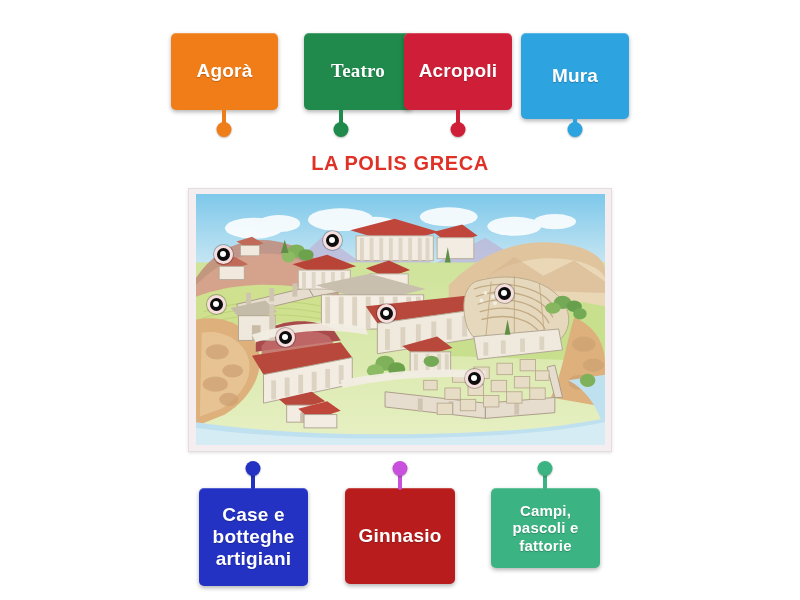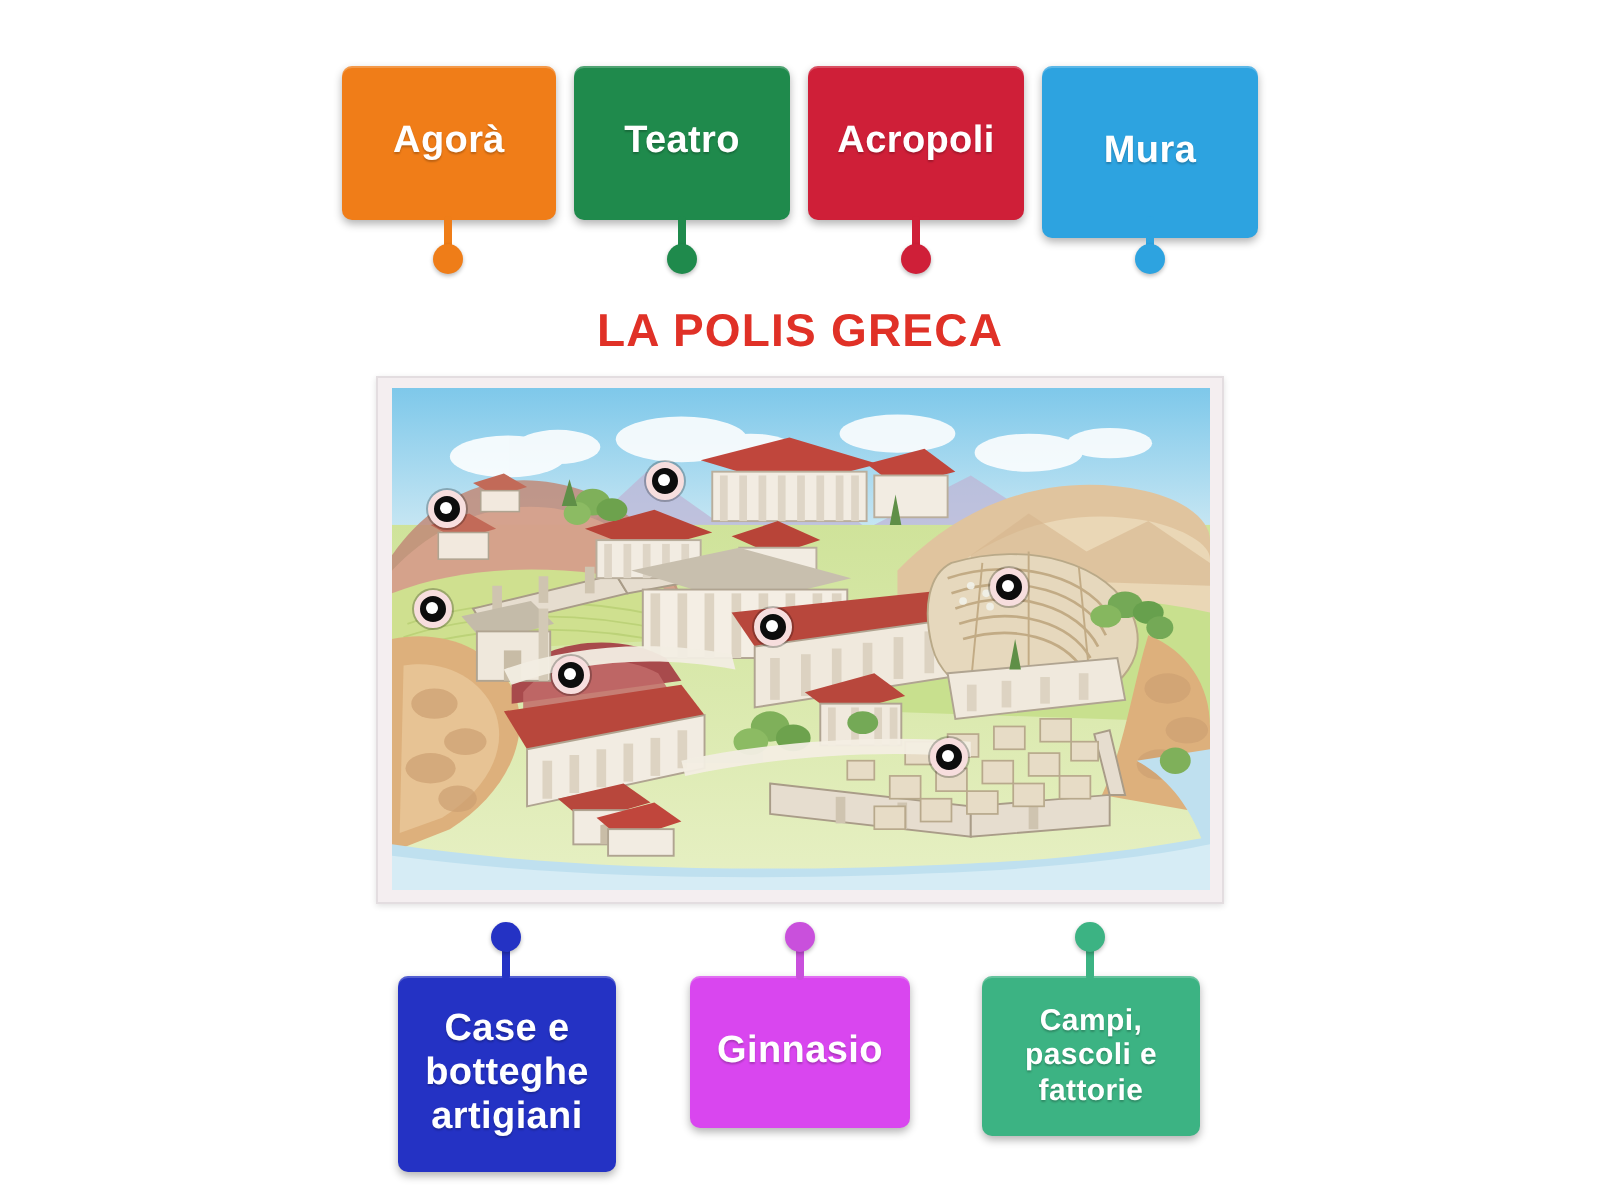--- a/index.html
+++ b/index.html
@@ -47,21 +47,21 @@
   .pin.down .dot{bottom:0;}
   .pin.up .stem{bottom:0;}
   .pin.up .dot{top:0;}
 
   
   #title{
     position:absolute;
     width:100%;
     text-align:center;
     font-weight:bold;
-    font-size:23px;
+    font-size:20px;
     letter-spacing:.6px;
     color:#e03127;
     top:152px;
     user-select:none;
   }
 
   
   #map-frame{
     position:absolute;
     left:188px;top:188px;width:424px;height:264px;
@@ -94,21 +94,21 @@
 </style>
 </head>
 <body>
 
 <div id="stage">
 
   <div id="top-labels">
       <div class="label-box" style="left: 171px; top: 33px; width: 107px; height: 77px; background: rgb(240, 125, 24); font-size: 19px; justify-content: flex-end;">
         <span class="txt">Agorà</span>
       </div>
-      <div class="label-box" style="left: 287px; top: 33px; width: 108px; height: 77px; background: rgb(31, 138, 76); font-size: 19px;">
+      <div class="label-box" style="left: 304px; top: 33px; width: 108px; height: 77px; background: rgb(31, 138, 76); font-size: 19px; font-family: Liberation Serif, serif;">
         <span class="txt">Teatro</span>
       </div>
       <div class="label-box" style="left: 404px; top: 33px; width: 108px; height: 77px; background: rgb(207, 31, 56); font-size: 19px; justify-content: center;">
         <span class="txt">Acropoli</span>
       </div>
       <div class="label-box" style="left: 521px; top: 33px; width: 108px; height: 86px; background: rgb(45, 163, 224); font-size: 19px;">
         <span class="txt">Mura</span>
       </div>
     </div>
 
@@ -407,21 +407,21 @@
           <div class="marker" style="left: 308px; top: 99px;"></div>
           <div class="marker" style="left: 278px; top: 184px;"></div>
         </div>
     </div>
   </div>
 
   <div id="bottom-labels">
       <div class="label-box" style="left: 199px; top: 488px; width: 109px; height: 98px; background: rgb(36, 50, 196); font-size: 19px;">
         <span class="txt">Case e botteghe artigiani</span>
       </div>
-      <div class="label-box" style="left: 345px; top: 488px; width: 110px; height: 76px; background: #d946ef; font-size: 19px;">
+      <div class="label-box" style="left: 345px; top: 488px; width: 110px; height: 96px; background: #b91c1c; font-size: 19px;">
         <span class="txt">Ginnasio</span>
       </div>
       <div class="label-box" style="left: 491px; top: 488px; width: 109px; height: 80px; background: rgb(60, 179, 131); font-size: 15px;">
         <span class="txt">Campi, pascoli e fattorie</span>
       </div>
     </div>
 <div class="pin down" style="left: 216px; width: 16px; height: 29px; top: 108px;">
       <div class="stem" style="height: 18px; background: rgb(239, 125, 24);"></div>
       <div class="dot" style="background: rgb(239, 125, 24);"></div>
     </div>

